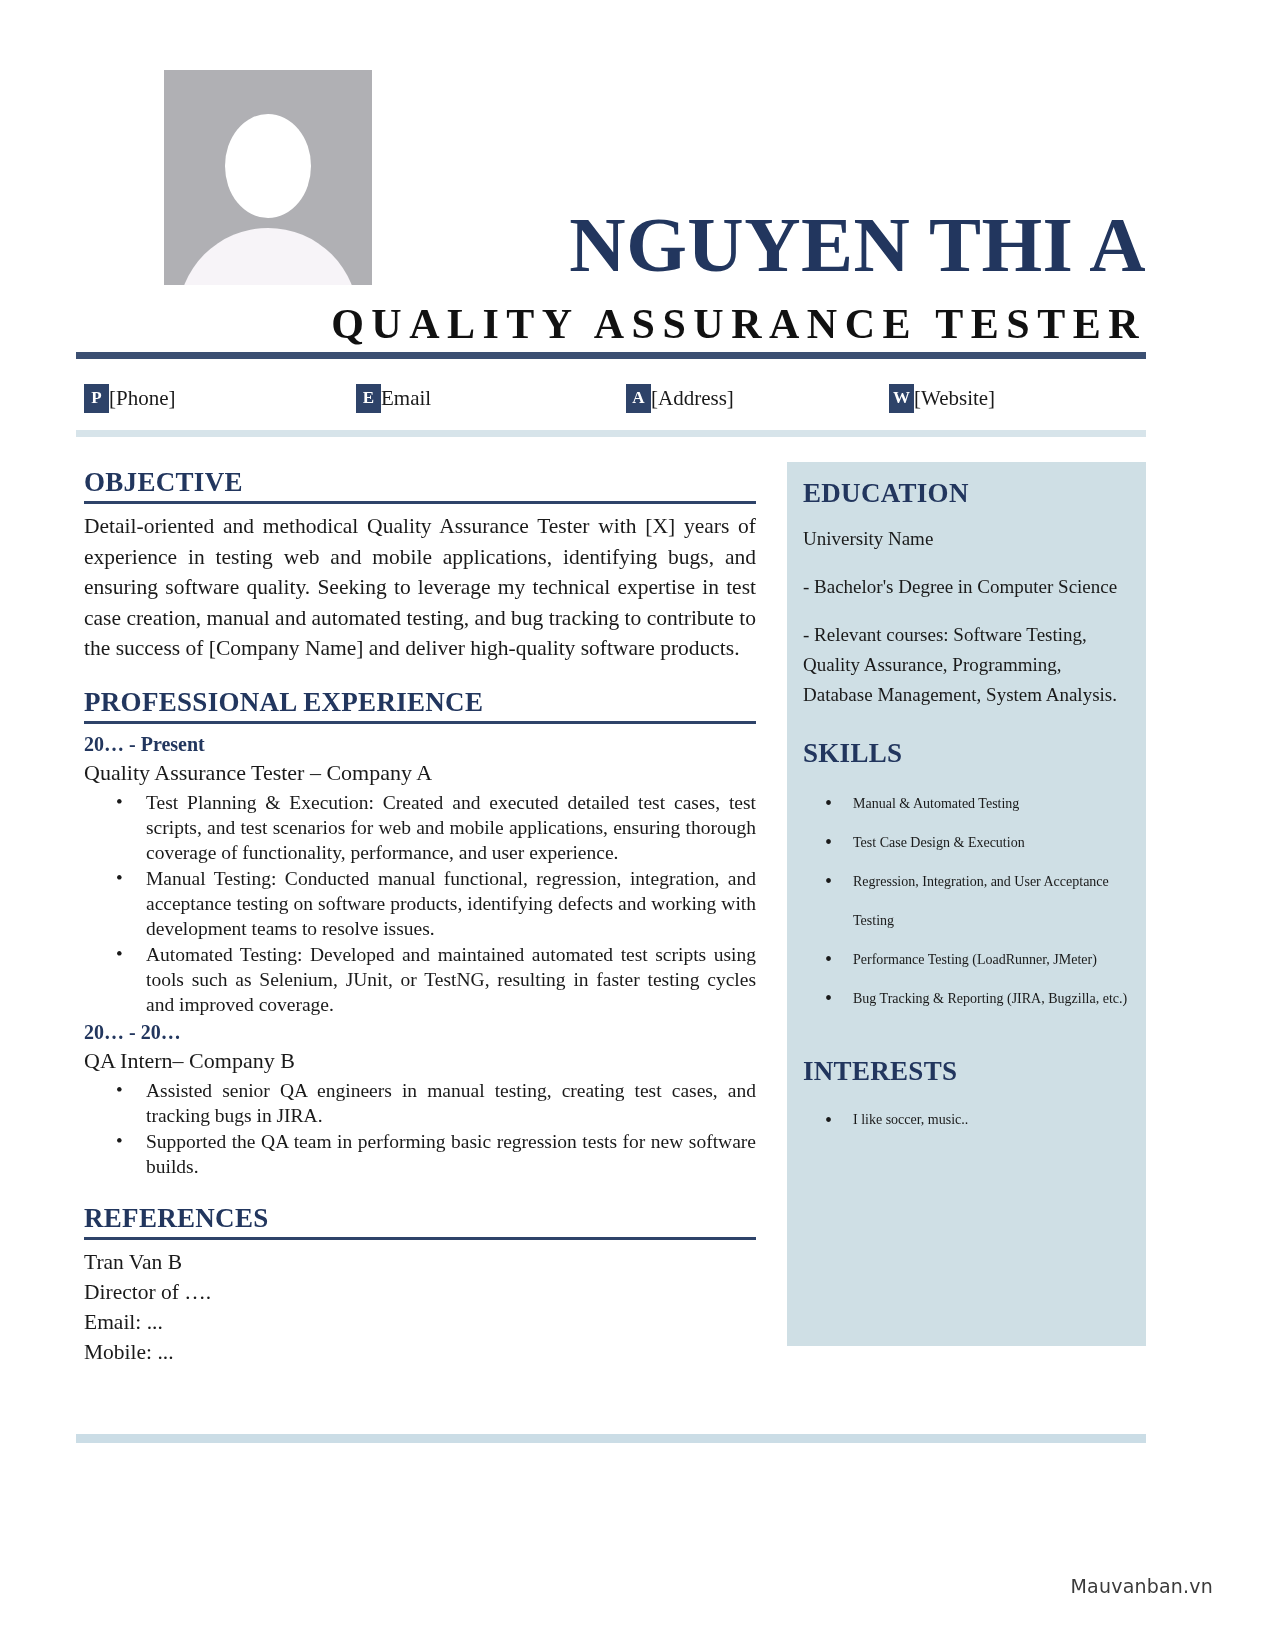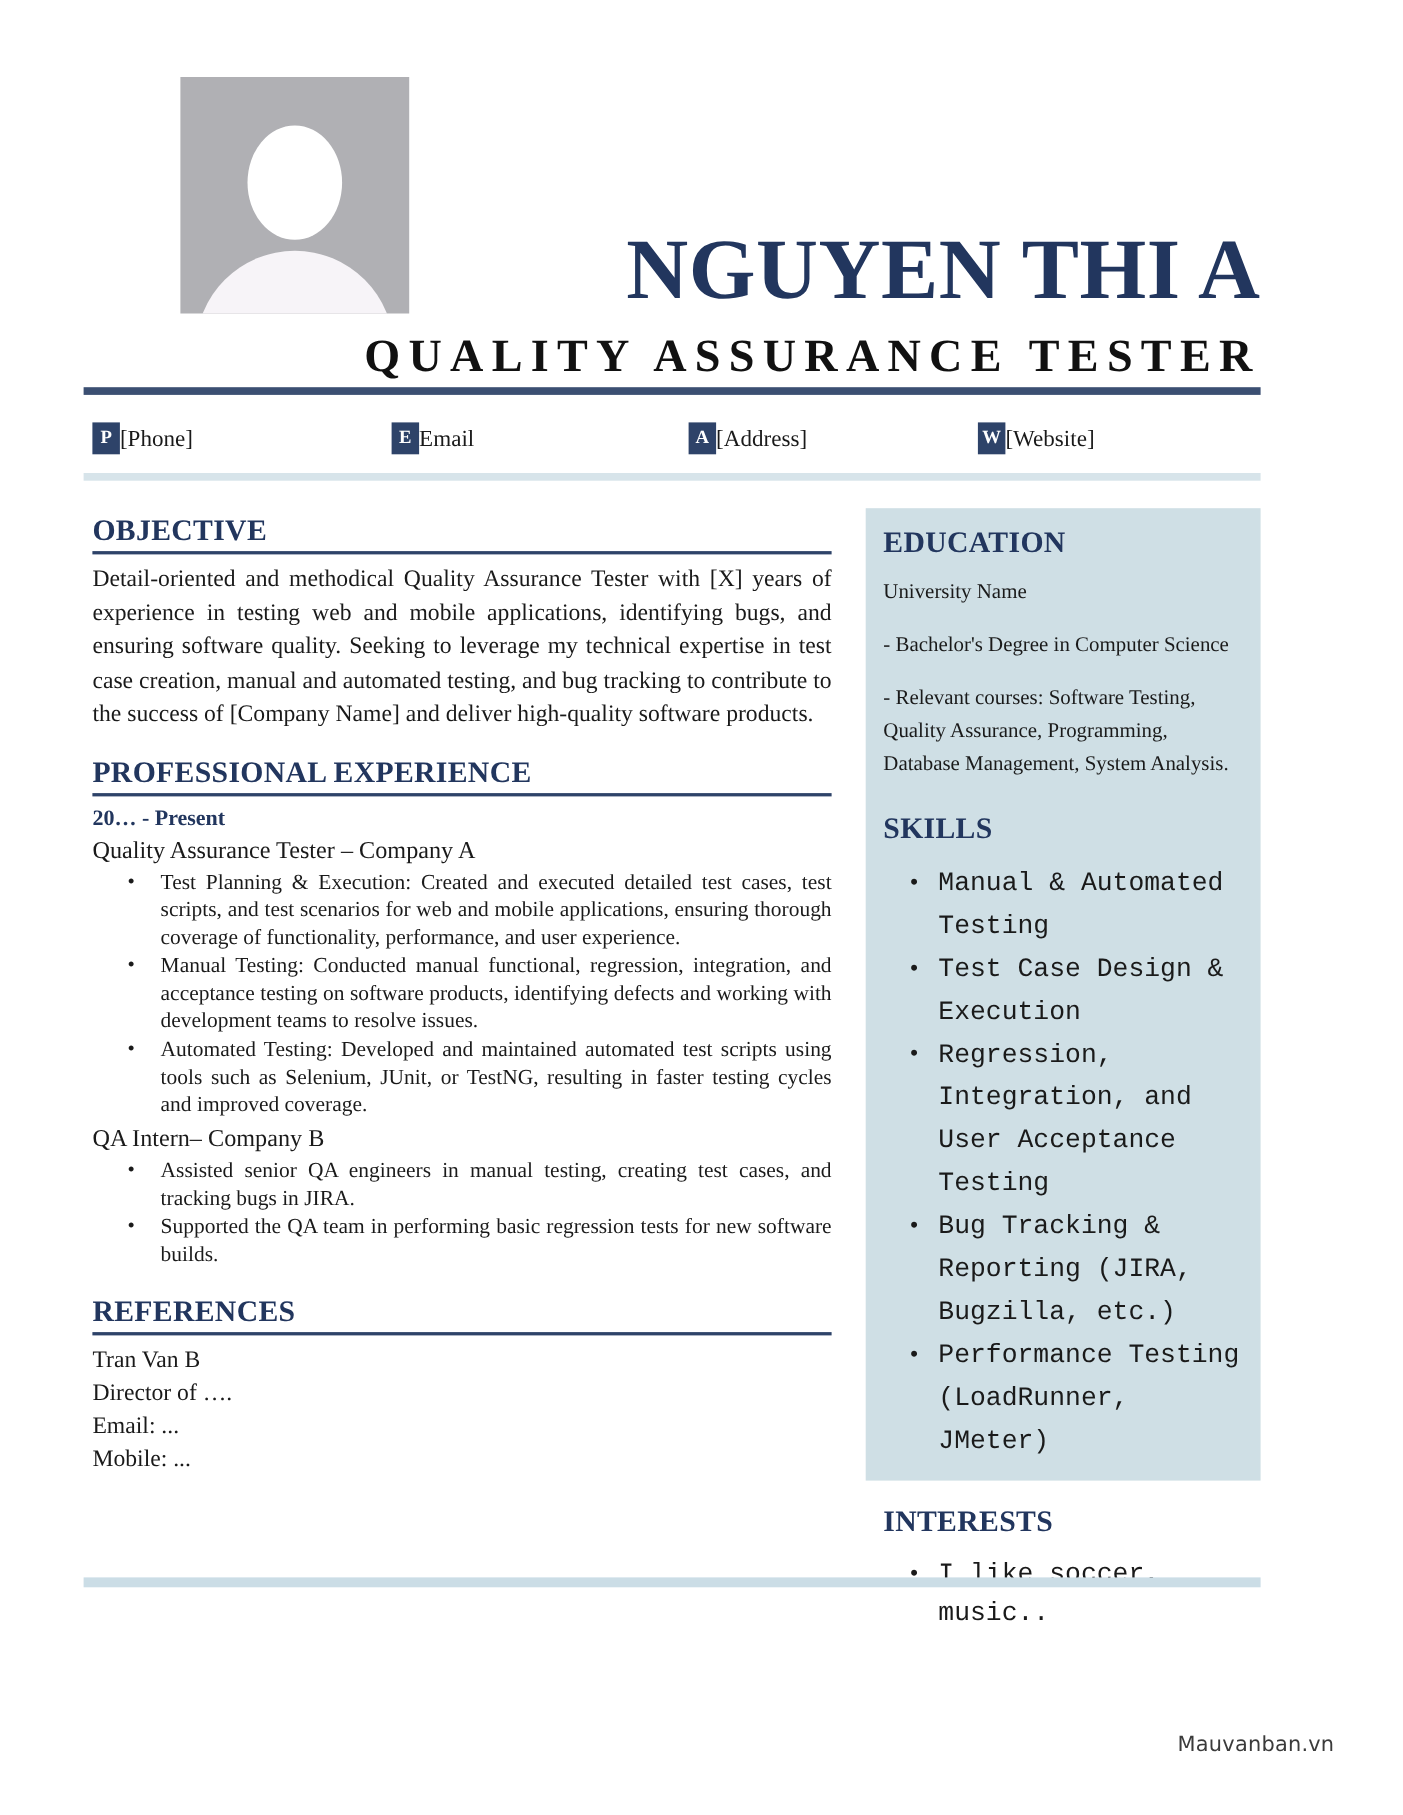--- a/index.html
+++ b/index.html
@@ -254,25 +254,24 @@
     margin: 0 0 18px 0;
   }
   .sb-text.no-just { text-align: left; }
   ul.sb-bullets {
     margin: 0;
     padding-left: 50px;
     list-style: none;
   }
   ul.sb-bullets li {
     position: relative;
-    font-size: 24px;
+    font-size: 14px;
     line-height: 39px;
     color: #1a1a1a;
     margin: 0;
-    font-family: Liberation Mono, monospace;
   }
   ul.sb-bullets li::before {
     content: "\2022";
     position: absolute;
     left: -28px;
     top: 0;
     font-size: 20px;
     color: #1a1a1a;
   }
   ul.sb-bullets.tight li { line-height: 36px; }
@@ -346,20 +345,21 @@
         <p class="exp-date">20… - Present</p>
         <p class="exp-role">Quality Assurance Tester – Company A</p>
         <ul class="exp-bullets">
           <li>Test Planning &amp; Execution: Created and executed detailed test cases, test scripts, and test scenarios for web and mobile applications, ensuring thorough coverage of functionality, performance, and user experience.</li>
           <li>Manual Testing: Conducted manual functional, regression, integration, and acceptance testing on software products, identifying defects and working with development teams to resolve issues.</li>
           <li>Automated Testing: Developed and maintained automated test scripts using tools such as Selenium, JUnit, or TestNG, resulting in faster testing cycles and improved coverage.</li>
         </ul>
       </div>
 
       <div class="exp-block">
+        <p class="exp-date">20… - 20…</p>
         <p class="exp-role">QA Intern– Company B</p>
         <ul class="exp-bullets">
           <li>Assisted senior QA engineers in manual testing, creating test cases, and tracking bugs in JIRA.</li>
           <li>Supported the QA team in performing basic regression tests for new software builds.</li>
         </ul>
       </div>
     </div>
 
     <div class="gap-md"></div>
 
@@ -383,22 +383,22 @@
         <p class="sb-text">-  Bachelor's  Degree  in  Computer Science</p>
         <p class="sb-text no-just">- Relevant courses: Software Testing, Quality Assurance, Programming, Database Management, System Analysis.</p>
       </div>
 
       <div class="sb-sec-skills">
         <div class="sb-title">SKILLS</div>
         <ul class="sb-bullets">
           <li>Manual &amp; Automated Testing</li>
           <li>Test Case Design &amp; Execution</li>
           <li>Regression, Integration, and User Acceptance Testing</li>
+          <li>Performance Testing (LoadRunner, JMeter)</li>
           <li>Bug Tracking &amp; Reporting (JIRA, Bugzilla, etc.)</li>
-          <li>Performance Testing (LoadRunner, JMeter)</li>
         </ul>
       </div>
 
       <div class="sb-sec-interests">
         <div class="sb-title">INTERESTS</div>
         <ul class="sb-bullets tight">
           <li>I like soccer, music..</li>
         </ul>
       </div>
 

